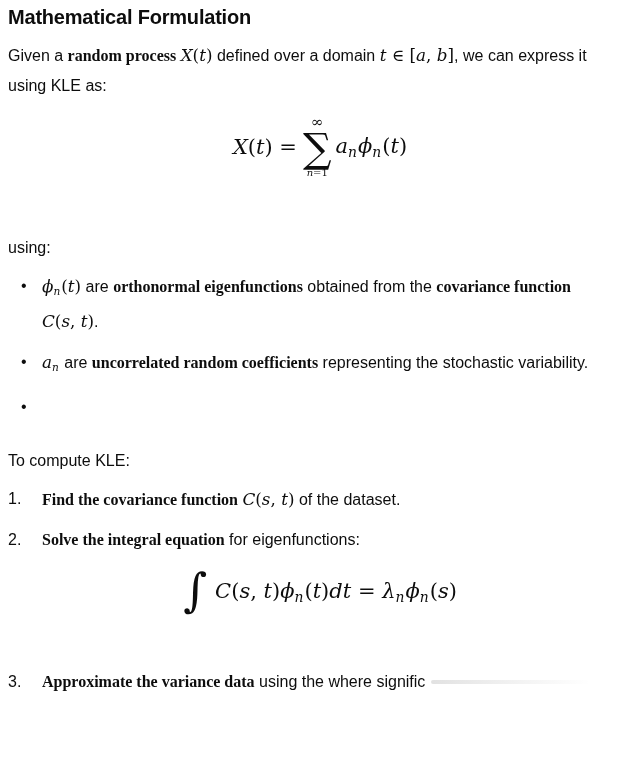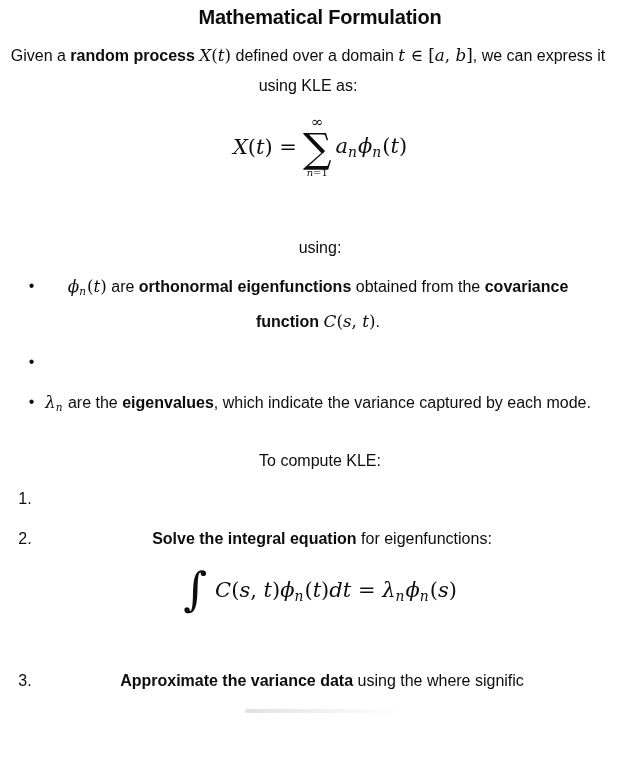--- a/index.html
+++ b/index.html
@@ -3,32 +3,32 @@
 <meta charset="utf-8">
 <style>
   * { margin:0; padding:0; box-sizing:border-box; }
   html, body { background:#ffffff; }
   body {
     width:640px; height:758px; overflow:hidden;
     font-family:"Liberation Sans","DejaVu Sans",sans-serif;
     color:#0d0d0d;
     -webkit-font-smoothing:antialiased;
   }
-  .doc { padding:4px 8px 0 8px;text-align:center; }
+  .doc { padding:4px 8px 0 8px; }
 
   .heading { font-size:20px; line-height:26px; font-weight:700; letter-spacing:-0.2px; }
 
   .para { font-size:16px; line-height:30px; }
   .intro { margin-top:10px; max-width:600px; }
   .where-label { }
   .compute-label { margin-top:24px; }
 
   
   .run   { }
-  .run-b { font-weight:700; }
+  .run-b { font-weight:700;font-family:Liberation Serif, serif; }
   .run-m   { font-family:"DejaVu Serif","Liberation Serif",serif; font-style:italic; font-size:1.05em; }
   .run-mr  { font-family:"DejaVu Serif","Liberation Serif",serif; font-style:normal; font-size:1.05em; }
   .run-msub{ font-family:"DejaVu Serif","Liberation Serif",serif; font-style:italic; font-size:0.66em; vertical-align:-0.28em; margin-right:1px; }
 
   
   .formula { display:flex; justify-content:center; align-items:center; font-size:21px; line-height:1.3; }
   .formula .run-m, .formula .run-mr { font-size:1em; }
   .formula1 { margin-top:14px; margin-bottom:54px; }
   .sum-stack { display:inline-flex; flex-direction:column; align-items:center; line-height:1; margin:0 4px 0 6px; }
   .sum-top { font-family:"DejaVu Serif","Liberation Serif",serif; font-size:15px; line-height:1; }
@@ -79,32 +79,33 @@
 
   <p class="para where-label">using:</p>
 
   <div class="blist">
     <div class="bitem">
       <span class="bmark">•</span>
       <span class="btext"><span class="run-m">ϕ</span><span class="run-msub">n</span><span class="run-mr">(</span><span class="run-m">t</span><span class="run-mr">)</span><span class="run"> are </span><span class="run-b">orthonormal eigenfunctions</span><span class="run"> obtained from the </span><span class="run-b">covariance function</span><span class="run"> </span><span class="run-m">C</span><span class="run-mr">(</span><span class="run-m">s</span><span class="run-mr">, </span><span class="run-m">t</span><span class="run-mr">)</span><span class="run">.</span></span>
     </div>
     <div class="bitem">
       <span class="bmark">•</span>
+      <span class="btext"><span class="run-m">a</span><span class="run-msub">n</span><span class="run"> are </span><span class="run-b">uncorrelated random coefficients</span><span class="run"> representing the stochastic variability.</span></span>
     </div>
     <div class="bitem">
       <span class="bmark">•</span>
-      <span class="btext"><span class="run-m">λ</span><span class="run-msub">n</span><span class="run"> are the </span><span class="run-b">eigenvalues</span><span class="run">, which indicate the variance captured by each mode.</span></span>
     </div>
   </div>
 
   <p class="para compute-label">To compute KLE:</p>
 
   <div class="slist">
     <div class="sitem">
       <span class="snum">1.</span>
+      <span class="stext"><span class="run-b">Find the covariance function</span><span class="run"> </span><span class="run-m">C</span><span class="run-mr">(</span><span class="run-m">s</span><span class="run-mr">, </span><span class="run-m">t</span><span class="run-mr">)</span><span class="run"> of the dataset.</span></span>
     </div>
     <div class="sitem">
       <span class="snum">2.</span>
       <span class="stext"><span class="run-b">Solve the integral equation</span><span class="run"> for eigenfunctions:</span></span>
     </div>
   </div>
 
   <div class="formula formula2">
     <span class="integral">∫</span>
     <span class="frow"><span class="run-m">C</span><span class="run-mr">(</span><span class="run-m">s</span><span class="run-mr">, </span><span class="run-m">t</span><span class="run-mr">)</span><span class="run-m">ϕ</span><span class="run-msub">n</span><span class="run-mr">(</span><span class="run-m">t</span><span class="run-mr">)</span><span class="run-m">dt</span><span class="run-mr"> = </span><span class="run-m">λ</span><span class="run-msub">n</span><span class="run-m">ϕ</span><span class="run-msub">n</span><span class="run-mr">(</span><span class="run-m">s</span><span class="run-mr">)</span></span>

